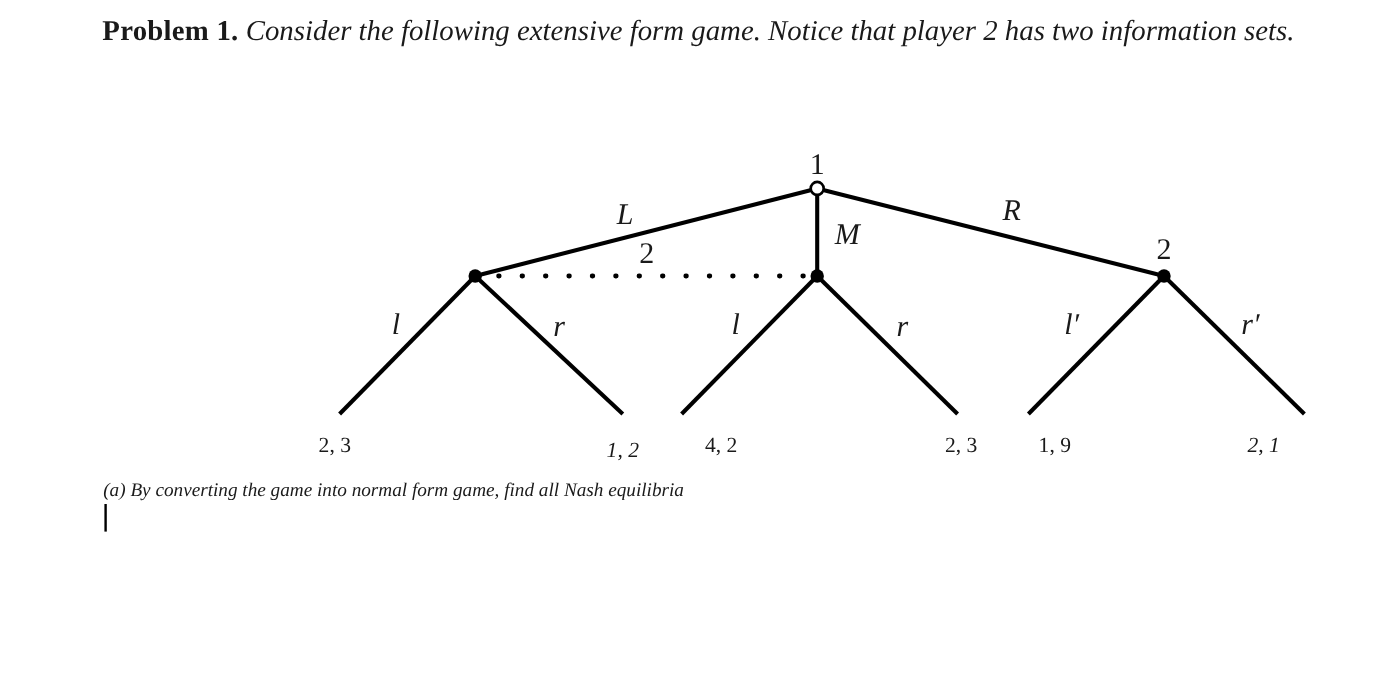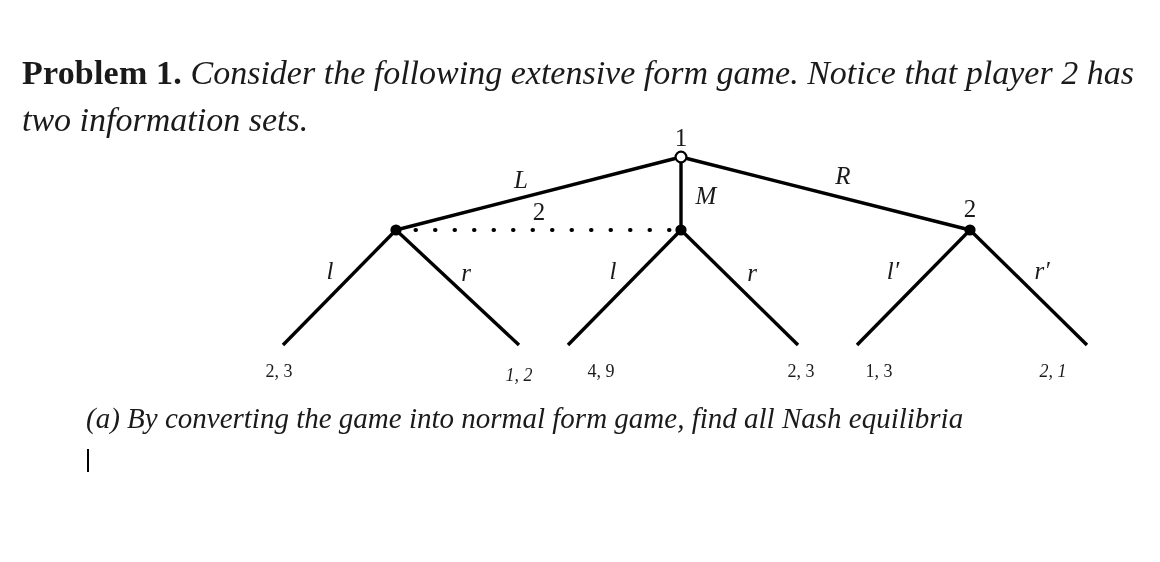--- a/index.html
+++ b/index.html
@@ -15,24 +15,23 @@
     font-family: "Liberation Serif", "DejaVu Serif", serif;
     color: #1a1a1a;
   }
 
   
   #problem-statement {
     position: absolute;
     left: 22px;
     top: 10px;
     width: 1120px;
-    font-size: 34px;
+    font-size: 24px;
     line-height: 1.37;
-    text-align: left;
-    margin-top: 40px;
+    text-align: center;
   }
   #problem-statement .label {
     font-weight: bold;
     font-style: normal;
     letter-spacing: 0.2px;
   }
   #problem-statement .body {
     font-style: italic;
   }
 
@@ -69,21 +68,21 @@
     white-space: nowrap;
     transform: translate(-50%, -50%);
   }
 
   
   #questions {
     position: absolute;
     left: 86px;
     top: 398px;
     width: 1030px;
-    font-size: 29px;
+    font-size: 16px;
     font-style: italic;
     line-height: 1.38;
   }
   #questions p {
     margin: 0;
   }
   .caret {
     display: inline-block;
     width: 2px;
     height: 23px;
@@ -135,22 +134,22 @@
 
   <div class="tree-label" style="left:330px; top:153px;">l</div>
   <div class="tree-label" style="left:466px; top:155px;">r</div>
   <div class="tree-label" style="left:613px; top:153px;">l</div>
   <div class="tree-label" style="left:752px; top:155px;">r</div>
   <div class="tree-label" style="left:893px; top:153px;">l′</div>
   <div class="tree-label" style="left:1042px; top:153px;">r′</div>
 
   <div class="payoff" style="left:279px; top:253px;">2, 3</div>
   <div class="payoff" style="left:519px; top:257px;font-style:italic;">1, 2</div>
-  <div class="payoff" style="left:601px; top:253px;">4, 9</div>
+  <div class="payoff" style="left:601px; top:253px;">4, 2</div>
   <div class="payoff" style="left:801px; top:253px;">2, 3</div>
-  <div class="payoff" style="left:879px; top:253px;">1, 3</div>
+  <div class="payoff" style="left:879px; top:253px;">1, 9</div>
   <div class="payoff" style="left:1053px; top:253px;font-style:italic;">2, 1</div>
 </div>
 
 <div id="questions">
   <p>(a) By converting the game into normal form game, find all Nash equilibria</p>
   <p><span class="caret"></span></p>
 </div>
 
 </body></html>

